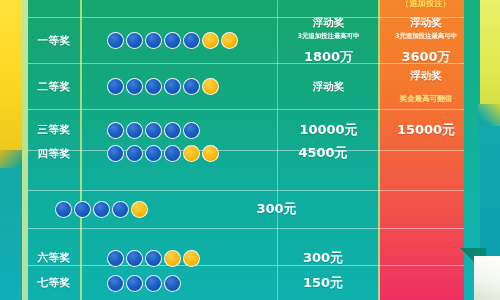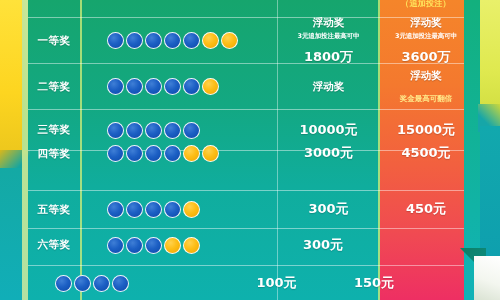--- a/index.html
+++ b/index.html
@@ -224,65 +224,56 @@
         <div class="row" style="top: 134px; height: 39px;">
           <div class="cell-label">四等奖</div>
           <div class="cell-balls">
             <div class="ball blue"></div>
             <div class="ball blue"></div>
             <div class="ball blue"></div>
             <div class="ball blue"></div>
             <div class="ball gold"></div>
             <div class="ball gold"></div>
           </div>
-          <div class="cell-mid">
-            <div class="amt">3000元</div>
-          </div>
           <div class="cell-add">
             <div class="amt">4500元</div>
           </div>
         </div>
         <div class="row" style="top: 191px; height: 37px;">
-          <div class="cell-label">五等奖</div>
           <div class="cell-balls">
             <div class="ball blue"></div>
             <div class="ball blue"></div>
             <div class="ball blue"></div>
             <div class="ball blue"></div>
             <div class="ball gold"></div>
           </div>
           <div class="cell-mid">
             <div class="amt">300元</div>
           </div>
-          <div class="cell-add">
-            <div class="amt">450元</div>
-          </div>
-        </div>
-        <div class="row" style="top: 227px; height: 36px;">
+        </div>
+        <div class="row" style="top: 240px; height: 36px;">
           <div class="cell-label">六等奖</div>
           <div class="cell-balls">
             <div class="ball blue"></div>
             <div class="ball blue"></div>
             <div class="ball blue"></div>
             <div class="ball gold"></div>
             <div class="ball gold"></div>
           </div>
           <div class="cell-add">
             <div class="amt">300元</div>
           </div>
         </div>
         <div class="row" style="top: 266px; height: 34px;">
-          <div class="cell-balls">
-            <div class="ball blue"></div>
-            <div class="ball blue"></div>
-            <div class="ball blue"></div>
-            <div class="ball blue"></div>
-          </div>
-          <div class="cell-mid">
-            <div class="amt">100元</div>
+          <div class="cell-label">七等奖</div>
+          <div class="cell-balls">
+            <div class="ball blue"></div>
+            <div class="ball blue"></div>
+            <div class="ball blue"></div>
+            <div class="ball blue"></div>
           </div>
           <div class="cell-add">
             <div class="amt">150元</div>
           </div>
         </div>
       </div>
   </div>
 
   <div class="edge-right-green"></div>
   <div class="edge-right-yellow"></div>

